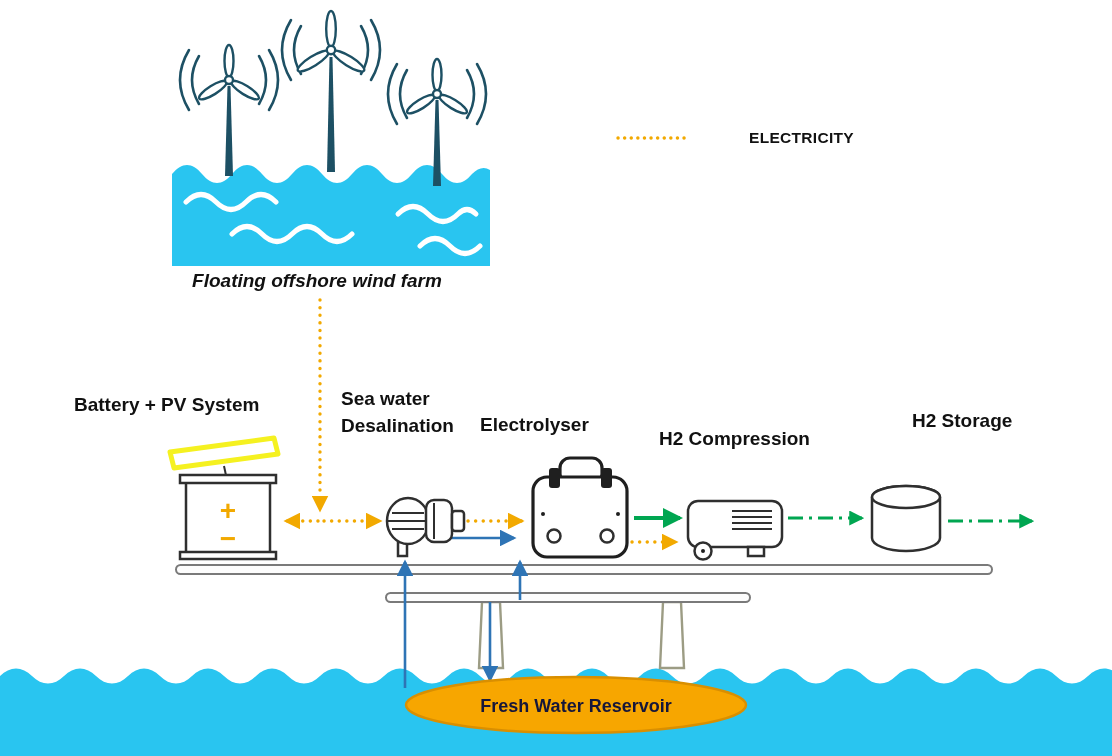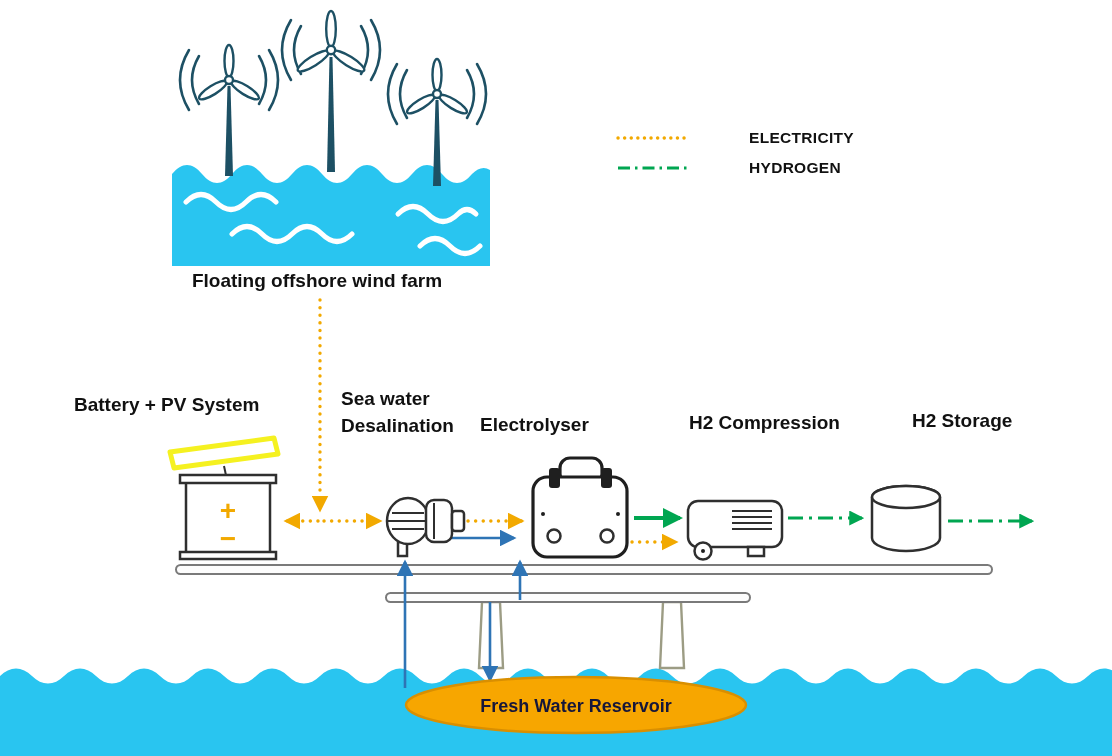--- a/index.html
+++ b/index.html
@@ -2,23 +2,23 @@
 <html style="--sea: #29C5F0; --electricity: #F2A900; --hydrogen: #00A651; --water-flow: #2E74B5; --turbine: #1D5064; --platform: #7A7A7A; --leg: #9C9C84; --panel-yellow: #F5F120; --reservoir-fill: #F7A600; --reservoir-stroke: #D98F00; --label-text: #111111; --reservoir-text: #16163A;"><head>
 <meta charset="utf-8">
 <style>
   * { margin:0; padding:0; box-sizing:border-box; }
   html,body { background:#fff; font-family:"Liberation Sans", sans-serif; }
   .canvas { position:relative; width:1112px; height:756px; background:#fff; overflow:hidden; }
   .scene { position:absolute; left:0; top:0; width:1112px; height:756px; }
 
   .label { position:absolute; font-weight:bold; font-size:19px; color:var(--label-text,#111);
            white-space:nowrap; line-height:1.4; }
-  .label.centered { text-align:center; }
-
-  .legend { position:absolute; left:615px; top:127px; display:flex; flex-direction:column; gap:8px; }
+  .label.centered { text-align:center;font-style:italic; }
+
+  .legend { position:absolute; left:615px; top:127px; display:flex; flex-direction:column; gap:16px; }
   .legend-row { display:flex; align-items:center; height:22px; }
   .legend-sample { width:78px; height:12px; margin-right:56px; flex:none; }
   .legend-label { font-weight:bold; font-size:15.5px; color:#111; letter-spacing:.3px; }
   .ls-dotted  { stroke-width:3.4; stroke-dasharray:0.1 6.5; stroke-linecap:round; fill:none; }
   .ls-dashdot { stroke-width:3;   stroke-dasharray:12 5 2.5 5; fill:none; }
   .ls-solid   { stroke-width:3;   fill:none; }
 
   .sea   { fill:var(--sea,#29C5F0); }
   .wave  { stroke:#fff; stroke-width:5; fill:none; stroke-linecap:round; }
 
@@ -226,32 +226,26 @@
 
   <div class="label" style="left:74px; top:392px;">Battery + PV System</div>
 
   <div class="label" style="left:341px; top:386px;">
     <div>Sea water</div>
     <div>Desalination</div>
   </div>
 
   <div class="label" style="left:480px; top:412px;">Electrolyser</div>
 
-  <div class="label" style="left:659px; top:410px;margin-left:30px;">H2 Compression</div>
+  <div class="label" style="left:659px; top:426px;">H2 Compression</div>
 
   <div class="label" style="left:868px; top:408px;margin-left:44px;">H2 Storage</div>
 
   <div class="legend">
     <div class="legend-row">
       <svg class="legend-sample" viewBox="0 0 78 12">
         <line class="ls-dotted" x1="3" y1="6" x2="75" y2="6" stroke="#F2A900"></line>
       </svg>
       <span class="legend-label">ELECTRICITY</span>
     </div>
-    <div class="legend-row">
-      <svg class="legend-sample" viewBox="0 0 78 12">
-        <line class="ls-dashdot" x1="3" y1="6" x2="75" y2="6" stroke="#00A651"></line>
-      </svg>
-      <span class="legend-label">HYDROGEN</span>
-    </div>
   </div>
 
 </div>
 
 </body></html>

